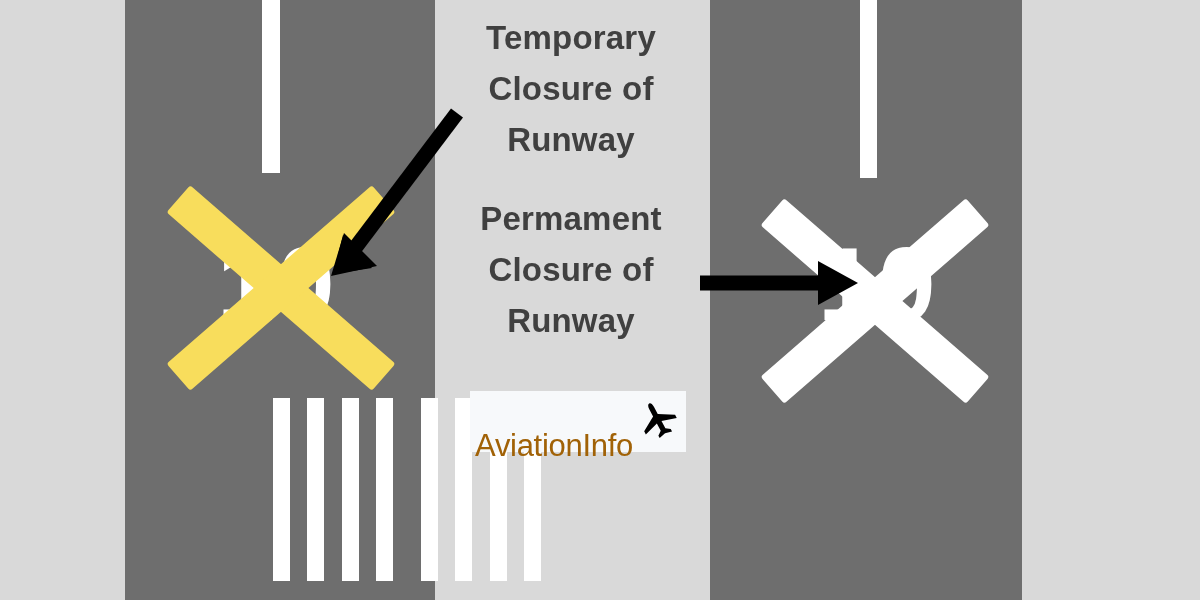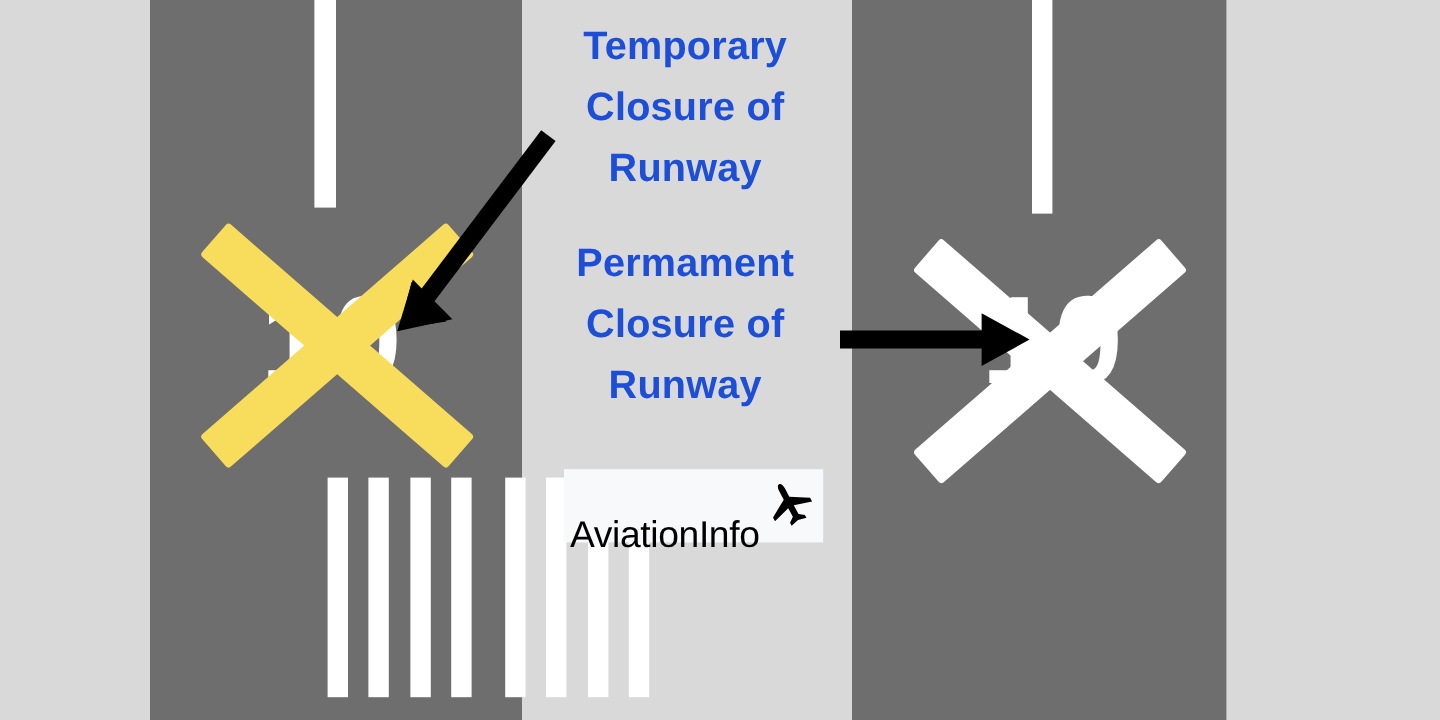--- a/index.html
+++ b/index.html
@@ -95,21 +95,21 @@
   .threshold .stripe {
     width: 17px;
     height: 100%;
     background: #ffffff;
   }
 
   
   .caption {
     position: absolute;
     text-align: center;
-    color: #1d4ed8;
+    color: #404040;
     font-family: "Liberation Sans", sans-serif;
     font-weight: bold;
     font-size: 33px;
     line-height: 51px;
     letter-spacing: 0.2px;
   }
   #caption-temporary { left: 443px; top: 12px;  width: 256px; }
   #caption-permanent { left: 443px; top: 193px; width: 256px; }
 
   
@@ -129,21 +129,21 @@
     top: 391px;
     width: 216px;
     height: 61px;
     background: #f7f9fb;
     display: flex;
     align-items: center;
     justify-content: center;
     gap: 2px;
   }
   #logo-text {
-    color: #000000;
+    color: #a16207;
     font-family: "Liberation Sans", sans-serif;
     font-weight: normal;
     font-size: 31px;
     line-height: 1;
     letter-spacing: -0.3px;
     margin-top: 48px;
   }
   #logo-plane-icon {
     display: block;
     width: 46px;

